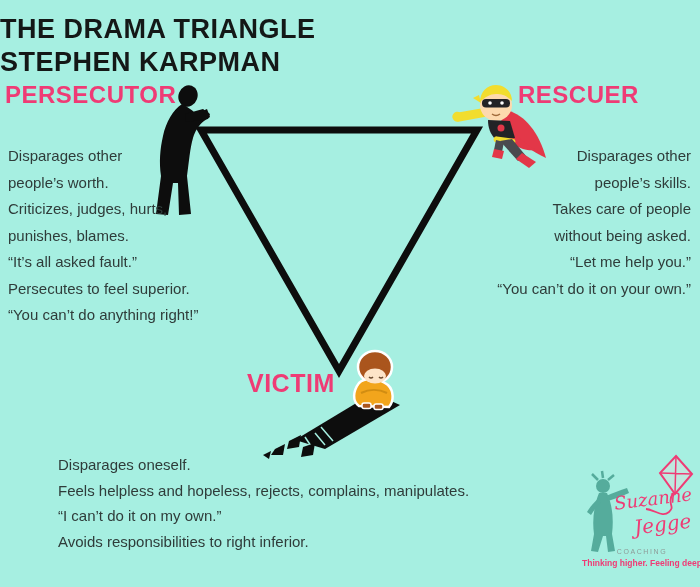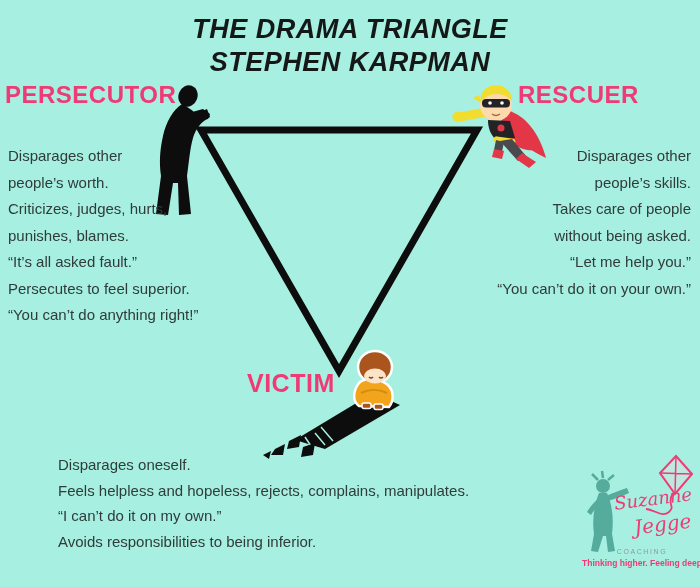--- a/index.html
+++ b/index.html
@@ -3,24 +3,23 @@
 <meta charset="utf-8">
 <style>
   html,body{margin:0;padding:0;background:#e8e8e8;}
   .canvas{
     position:relative;width:700px;height:587px;overflow:hidden;
     background:var(--background,#a6efe1);
     font-family:"Liberation Sans",sans-serif;
     color:var(--text-dark,#2f3c3a);
   }
   .title{
-    position:absolute;top:13px;left:0;width:100%;text-align:center;
+    position:absolute;top:13px;left:0;width:100%;text-align:left;
     font-size:27px;line-height:33px;font-weight:600;letter-spacing:.5px;
     color:var(--title-color,#141817);
-    font-style:italic;
   }
   .role-label{
     position:absolute;font-weight:700;font-size:24px;letter-spacing:.5px;
     color:var(--accent-pink,#ef3b75);white-space:nowrap;
   }
   .persecutor-label{left:5px;top:81px;}
   .rescuer-label{left:518px;top:81px;}
   .victim-label{left:247px;top:369px;font-size:25px;text-align:right;}
   .text-block{position:absolute;font-size:15px;line-height:26.5px;white-space:nowrap;}
   .persecutor-text{left:8px;top:143px;text-align:left;}
@@ -136,21 +135,21 @@
     <div>Takes care of people</div>
     <div>without being asked.</div>
     <div>“Let me help you.”</div>
     <div>“You can’t do it on your own.”</div>
   </div>
 
   <div class="text-block victim-text">
     <div>Disparages oneself.</div>
     <div>Feels helpless and hopeless, rejects, complains, manipulates.</div>
     <div>“I can’t do it on my own.”</div>
-    <div>Avoids responsibilities to being inferior.</div>
+    <div>Avoids responsibilities to right inferior.</div>
   </div>
 
   <div class="logo">
     <svg width="128" height="136" viewBox="0 0 128 136" style="position:absolute;left:0;top:0;">
       <polygon points="104,8 120,26 103,46 88,25" fill="#bfe8df" stroke="var(--accent-pink,#ef3b75)" stroke-width="2"></polygon>
       <path d="M104,8 L103,46 M88,25 L120,26" stroke="var(--accent-pink,#ef3b75)" stroke-width="1.5" fill="none"></path>
       <path d="M101,45 C94,56 104,58 97,64 C90,70 84,62 74,61" fill="none" stroke="var(--accent-pink,#ef3b75)" stroke-width="1.8"></path>
       <g class="teal">
         <circle cx="31" cy="38" r="7"></circle>
         <path d="M27,45 C22,57 20,72 22,86 L19,103 L26,104 L31,88 L34,88 L36,104 L43,103 L40,86 C42,70 40,56 35,45 Z"></path>

